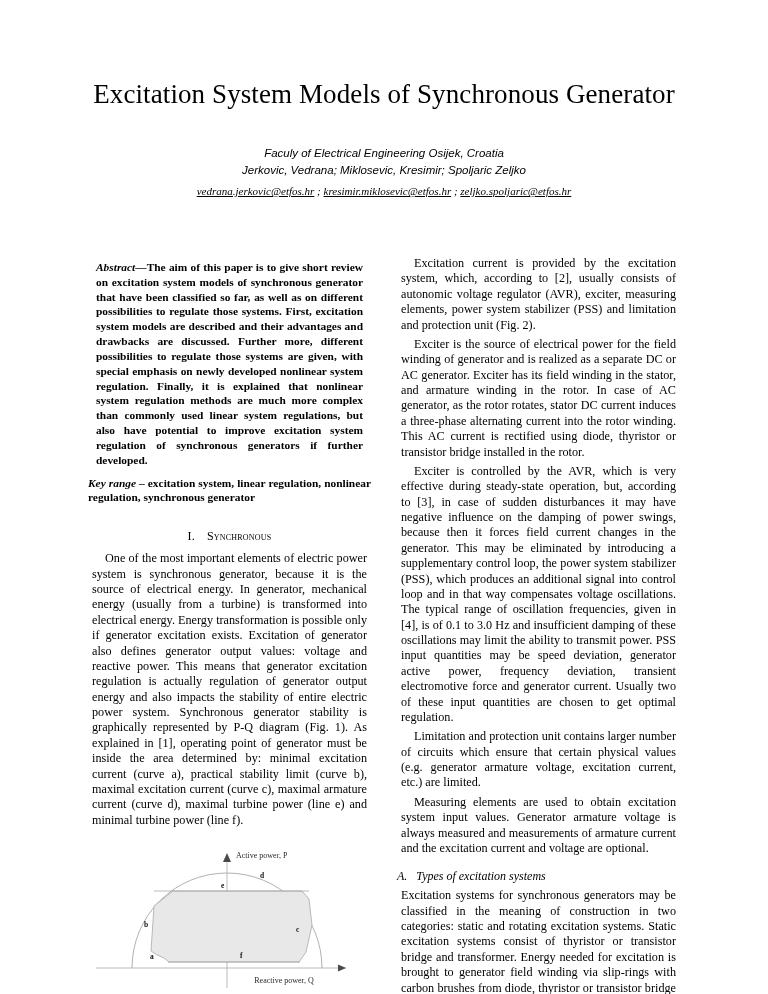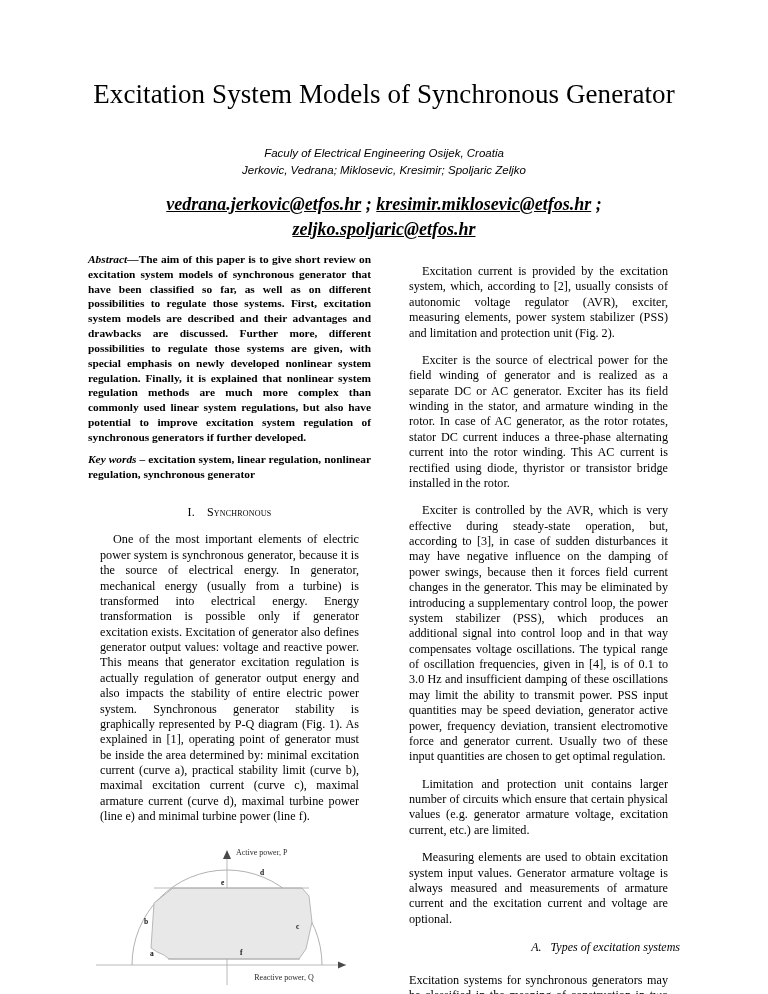--- a/index.html
+++ b/index.html
@@ -44,24 +44,23 @@
     font-family: "Liberation Sans", sans-serif;
     font-style: italic;
     font-size: 11.5px;
     line-height: 1.45;
     margin-top: 34px;
   }
   .author-line { display: block; }
   .emails {
     font-family: "Liberation Serif", serif;
     font-style: italic;
-    font-size: 18px;
-    margin-top: 14px;
+    font-size: 11px;
+    margin-top: 6px;
     line-height: 1.35;
-    font-weight: bold;
   }
   .emails .mail {
     text-decoration: underline;
   }
   .emails .sep { text-decoration: none; }
 
   
   .columns {
     position: absolute;
     left: 88px;
@@ -75,21 +74,21 @@
     width: 283px;
   }
   .col-left  { left: 0px; }
   .col-right { left: 309px; }
 
   .abstract {
     font-size: 11.4px;
     font-weight: bold;
     line-height: 1.30;
     text-align: justify;
-    margin: 0;
+    margin: 8px;
   }
   .abstract .lead {
     font-style: italic;
     font-weight: bold;
   }
   .keywords {
     font-size: 11.4px;
     font-weight: bold;
     line-height: 1.30;
     text-align: justify;
@@ -107,34 +106,34 @@
     font-variant: small-caps;
     letter-spacing: 0.2px;
   }
   .sec-head .num {
     font-variant: normal;
     margin-right: 12px;
   }
   .subsec-head {
     font-size: 12px;
     font-style: italic;
-    margin: 13px 0 18px 0;
-    text-align: right;
+    margin: 13px 0 4px 0;
+    text-align: left;
     font-family: Liberation Serif, serif;
   }
   .subsec-head .num {
     font-style: italic;
     margin-right: 9px;
   }
 
   p.body {
     font-size: 12.2px;
     line-height: 1.26;
     text-align: justify;
-    margin: 12px;
+    margin: 4px;
     text-indent: 13px;
     hyphens: none;
   }
   p.body.noindent { text-indent: 0; }
 
   
   .figure {
     margin-top: 15px;
     width: 283px;
   }
@@ -166,21 +165,21 @@
       <span class="mail">vedrana.jerkovic@etfos.hr</span><span class="sep"> ; </span><span class="mail">kresimir.miklosevic@etfos.hr</span><span class="sep"> ; </span><span class="mail">zeljko.spoljaric@etfos.hr</span>
     </div>
   </div>
 
   <div class="columns">
 
     <div class="col col-left">
 
       <p class="abstract"><span class="lead">Abstract—</span><span>The aim of this paper is to give short review on excitation system models of synchronous generator that have been classified so far, as well as on different possibilities to regulate those systems. First, excitation system models are described and their advantages and drawbacks are discussed. Further more, different possibilities to regulate those systems are given, with special emphasis on newly developed nonlinear system regulation. Finally, it is explained that nonlinear system regulation methods are much more complex than commonly used linear system regulations, but also have potential to improve excitation system regulation of synchronous generators if further developed.</span></p>
 
-      <p class="keywords"><span class="lead">Key words</span><span> – excitation system, linear regulation, nonlinear regulation, synchronous generator</span></p>
+      <p class="keywords"><span class="lead">Key range</span><span> – excitation system, linear regulation, nonlinear regulation, synchronous generator</span></p>
 
       <div class="sec-head"><span class="num">I.</span><span>Synchronous</span></div>
 
       <p class="body">One of the most important elements of electric power system is synchronous generator, because it is the source of electrical energy. In generator, mechanical energy (usually from a turbine) is transformed into electrical energy. Energy transformation is possible only if generator excitation exists. Excitation of generator also defines generator output values: voltage and reactive power. This means that generator excitation regulation is actually regulation of generator output energy and also impacts the stability of entire electric power system. Synchronous generator stability is graphically represented by P-Q diagram (Fig. 1). As explained in [1], operating point of generator must be inside the area determined by: minimal excitation current (curve a), practical stability limit (curve b), maximal excitation current (curve c), maximal armature current (curve d), maximal turbine power (line e) and minimal turbine power (line f).</p>
 
       <div class="figure">
         <svg class="figure-canvas" viewBox="0 0 283 155">
 
           <line x1="8" y1="125" x2="258" y2="125" stroke="#b2b2b2" stroke-width="0.9"></line>
           <polygon points="258,125 250,121.5 250,128.5" fill="#4a4a4a"></polygon>

